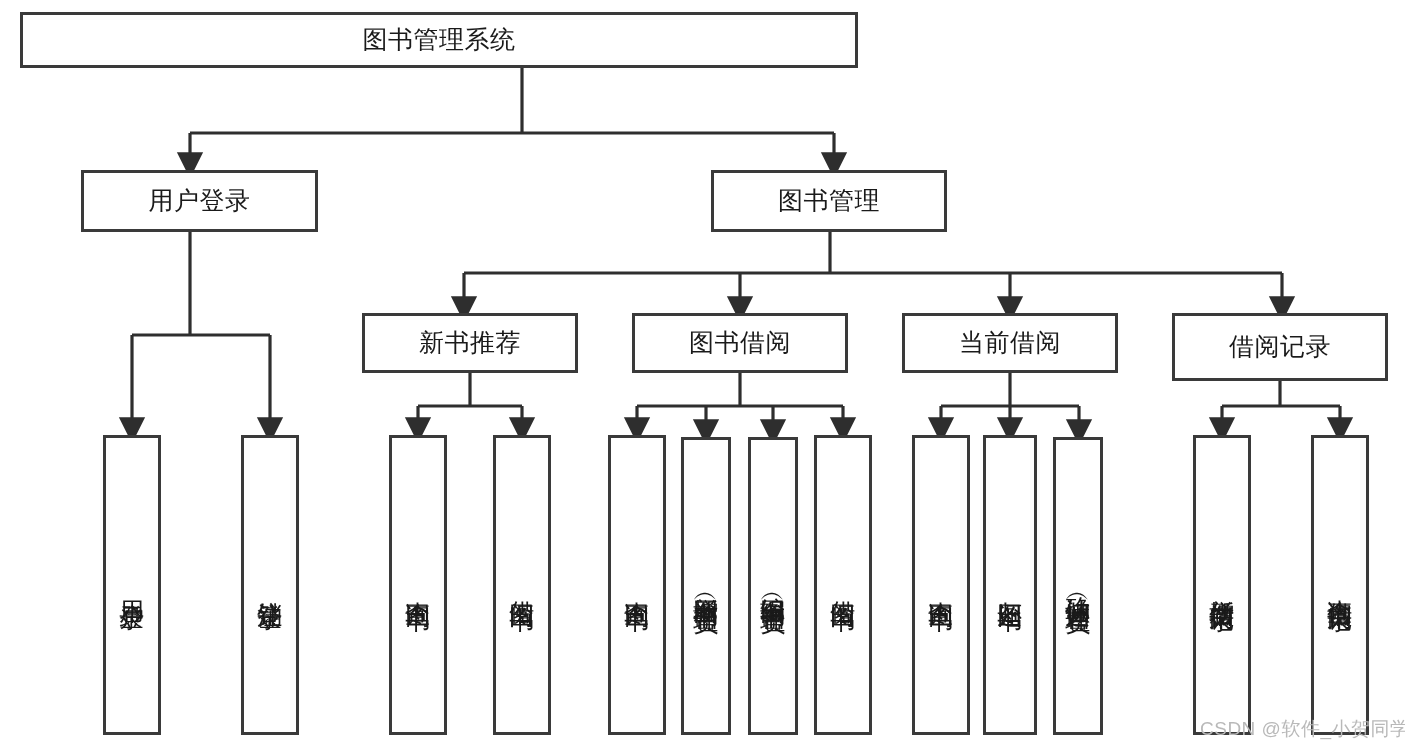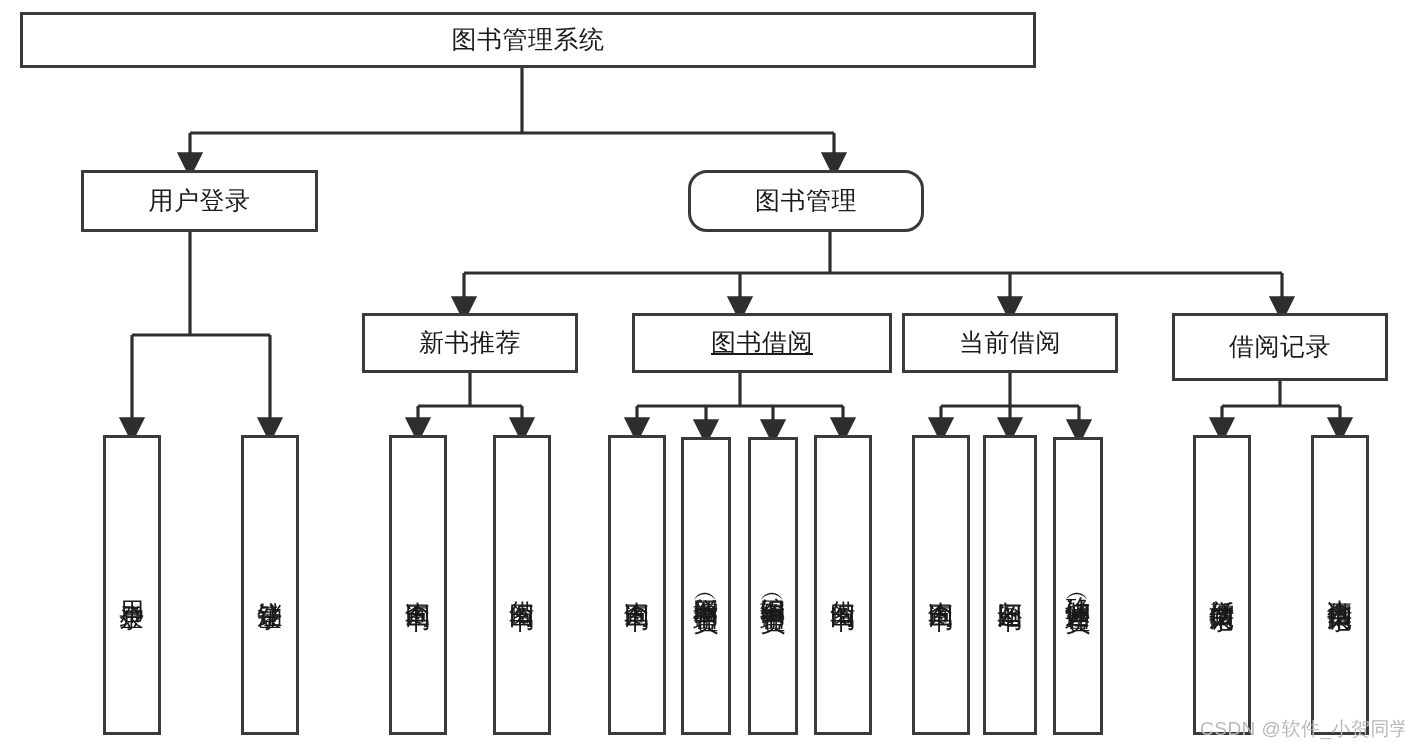--- a/index.html
+++ b/index.html
@@ -114,35 +114,35 @@
       <path d="M1010,406 L1010,421" marker-end="url(#arrow)"></path>
       <path d="M1079,406 L1079,423" marker-end="url(#arrow)"></path>
 
       <path d="M1280,373 L1280,406"></path>
       <path d="M1222,406 L1340,406"></path>
       <path d="M1222,406 L1222,421" marker-end="url(#arrow)"></path>
       <path d="M1340,406 L1340,421" marker-end="url(#arrow)"></path>
     </g>
   </svg>
 
-  <div class="node h" style="left:20px; top:12px; width:1016px; height:56px;">
+  <div class="node h" style="left:20px; top:12px; width:838px; height:56px;">
     <span class="label">图书管理系统</span>
   </div>
 
   <div class="node h" style="left:81px; top:170px; width:237px; height:62px;">
     <span class="label">用户登录</span>
   </div>
-  <div class="node h" style="left:688px; top:170px; width:236px; height:62px;border-radius:19px;">
+  <div class="node h" style="left:711px; top:170px; width:236px; height:62px;">
     <span class="label">图书管理</span>
   </div>
 
   <div class="node h" style="left:362px; top:313px; width:216px; height:60px;text-align:right;">
     <span class="label">新书推荐</span>
   </div>
-  <div class="node h" style="left:632px; top:313px; width:260px; height:60px;text-decoration:underline;">
+  <div class="node h" style="left:632px; top:313px; width:216px; height:60px;">
     <span class="label">图书借阅</span>
   </div>
   <div class="node h" style="left:902px; top:313px; width:216px; height:60px;">
     <span class="label">当前借阅</span>
   </div>
   <div class="node h" style="left:1172px; top:313px; width:216px; height:68px;">
     <span class="label">借阅记录</span>
   </div>
 
   <div class="node v" style="left:103px; top:435px; width:58px; height:300px;">

